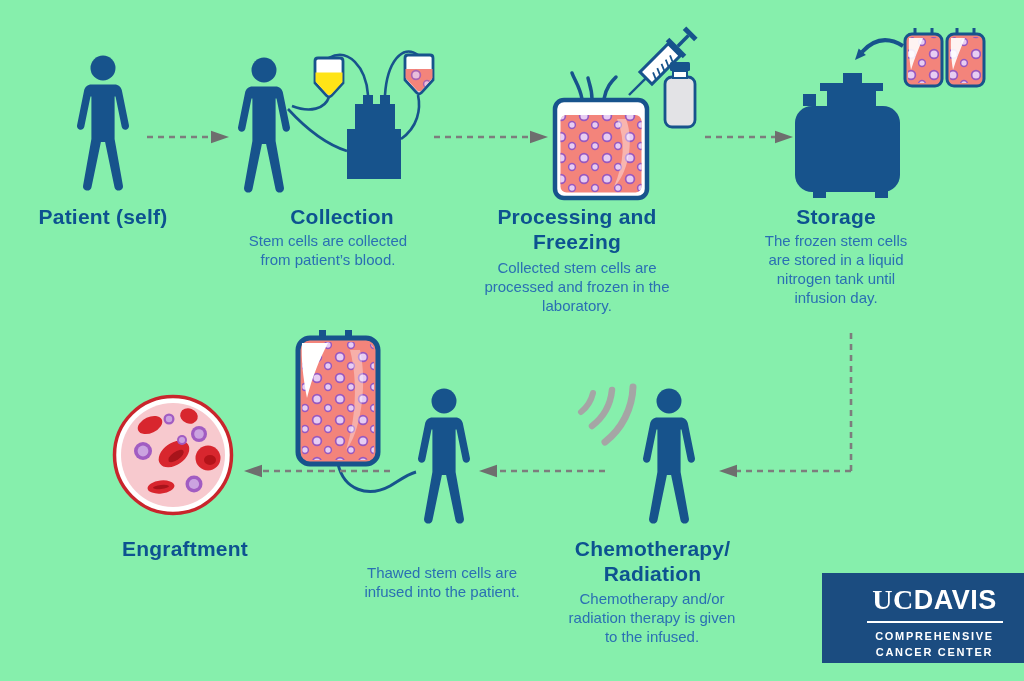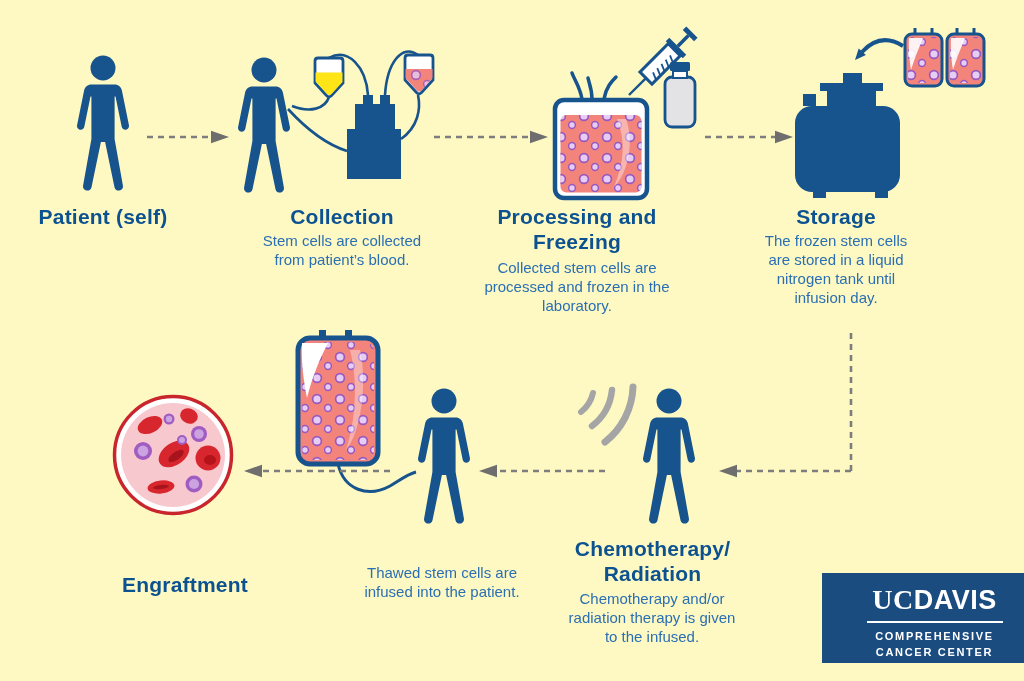--- a/index.html
+++ b/index.html
@@ -1,18 +1,18 @@
 <!DOCTYPE html>
 <html><head>
 <meta charset="utf-8">
 <style>
   * { margin:0; padding:0; box-sizing:border-box; }
   html,body { background:#fff; }
   .canvas {
-    position:relative; width:1024px; height:681px; background:#fef9c3;
+    position:relative; width:1024px; height:681px; background:#86efac;
     font-family:"Liberation Sans", sans-serif; overflow:hidden;
   }
   .abs { position:absolute; }
   .stage-title {
     position:absolute; text-align:center; font-weight:700; font-size:21px;
     line-height:25px; color:#0D5290; white-space:pre-line; letter-spacing:.2px;
   }
   .stage-desc {
     position:absolute; text-align:center; font-size:15px; line-height:19px;
     color:#2A6FB3; white-space:pre-line;
@@ -203,21 +203,21 @@
   </svg>
 
   <svg class="abs" style="left:238px; top:462px;" width="160" height="18">
     <line x1="152" y1="9" x2="22" y2="9" stroke="#7D7D7D" stroke-width="2.6" stroke-dasharray="6 5"></line>
     <polygon points="6,9 24,2.8 24,15.2" fill="#6E6E6E"></polygon>
   </svg>
 
   <div class="stage-title" style="left:13px; top:204px; width:180px;">Patient (self)</div>
 
   <div class="stage-title" style="left:242px; top:204px; width:200px;">Collection</div>
-  <div class="stage-desc" style="left:242px; top:231px; width:200px;">Stem cells are collected
+  <div class="stage-desc" style="left:228px; top:231px; width:200px;">Stem cells are collected
 from patient’s blood.</div>
 
   <div class="stage-title" style="left:467px; top:204px; width:220px;">Processing and
 Freezing</div>
   <div class="stage-desc" style="left:467px; top:258px; width:220px;">Collected stem cells are
 processed and frozen in the
 laboratory.</div>
 
   <div class="stage-title" style="left:746px; top:204px; width:180px;">Storage</div>
   <div class="stage-desc" style="left:748px; top:231px; width:176px;">The frozen stem cells
@@ -227,21 +227,21 @@
 
   <div class="stage-title" style="left:550px; top:536px; width:205px;">Chemotherapy/
 Radiation</div>
   <div class="stage-desc" style="left:557px; top:589px; width:190px;">Chemotherapy and/or
 radiation therapy is given
 to the infused.</div>
 
   <div class="stage-desc" style="left:354px; top:563px; width:176px;">Thawed stem cells are
 infused into the patient.</div>
 
-  <div class="stage-title" style="left:30px; top:536px; width:310px;margin-top:36px;">Engraftment</div>
+  <div class="stage-title" style="left:30px; top:536px; width:310px;">Engraftment</div>
 
   <div class="logo">
     <div class="logo-word">
       <span class="logo-uc">UC</span><span class="logo-davis">DAVIS</span>
     </div>
     <div class="logo-rule"></div>
     <div class="logo-sub">COMPREHENSIVE</div>
     <div class="logo-sub">CANCER CENTER</div>
   </div>
 

